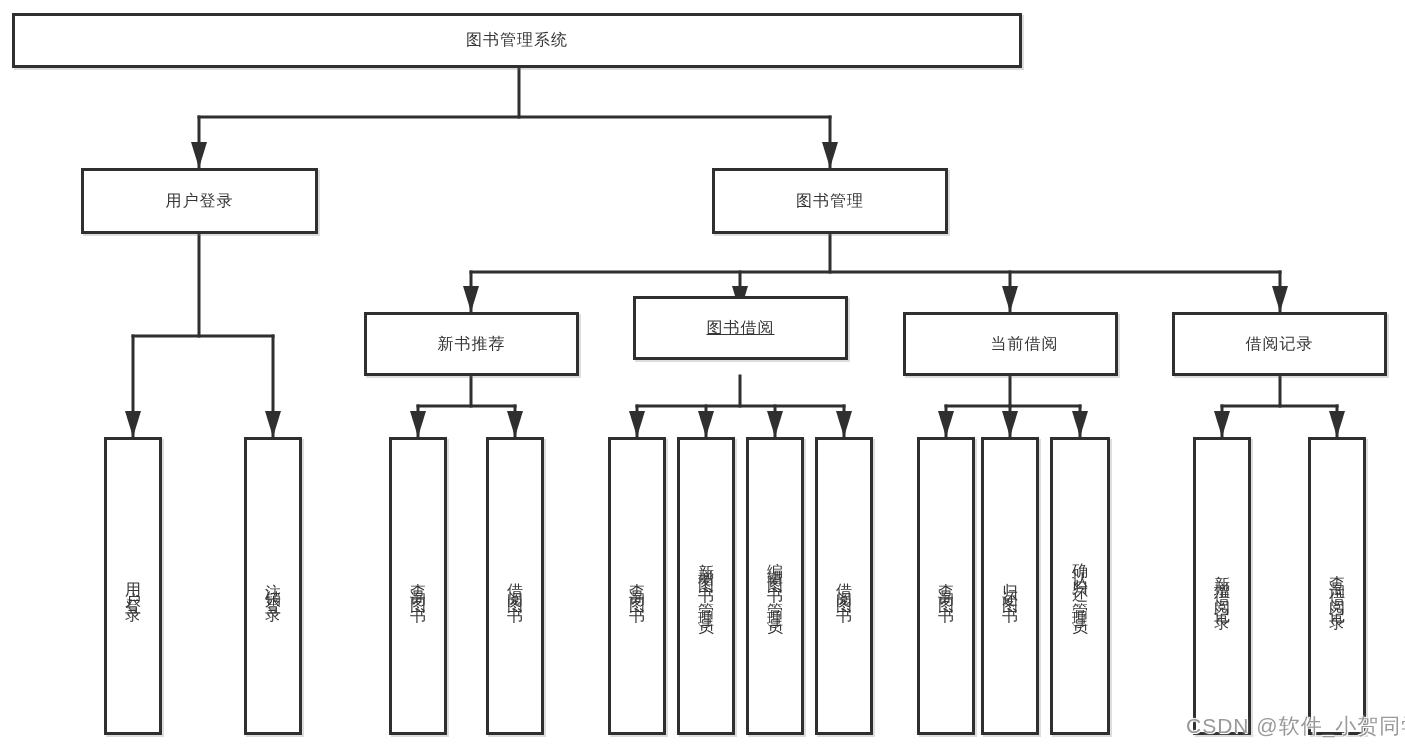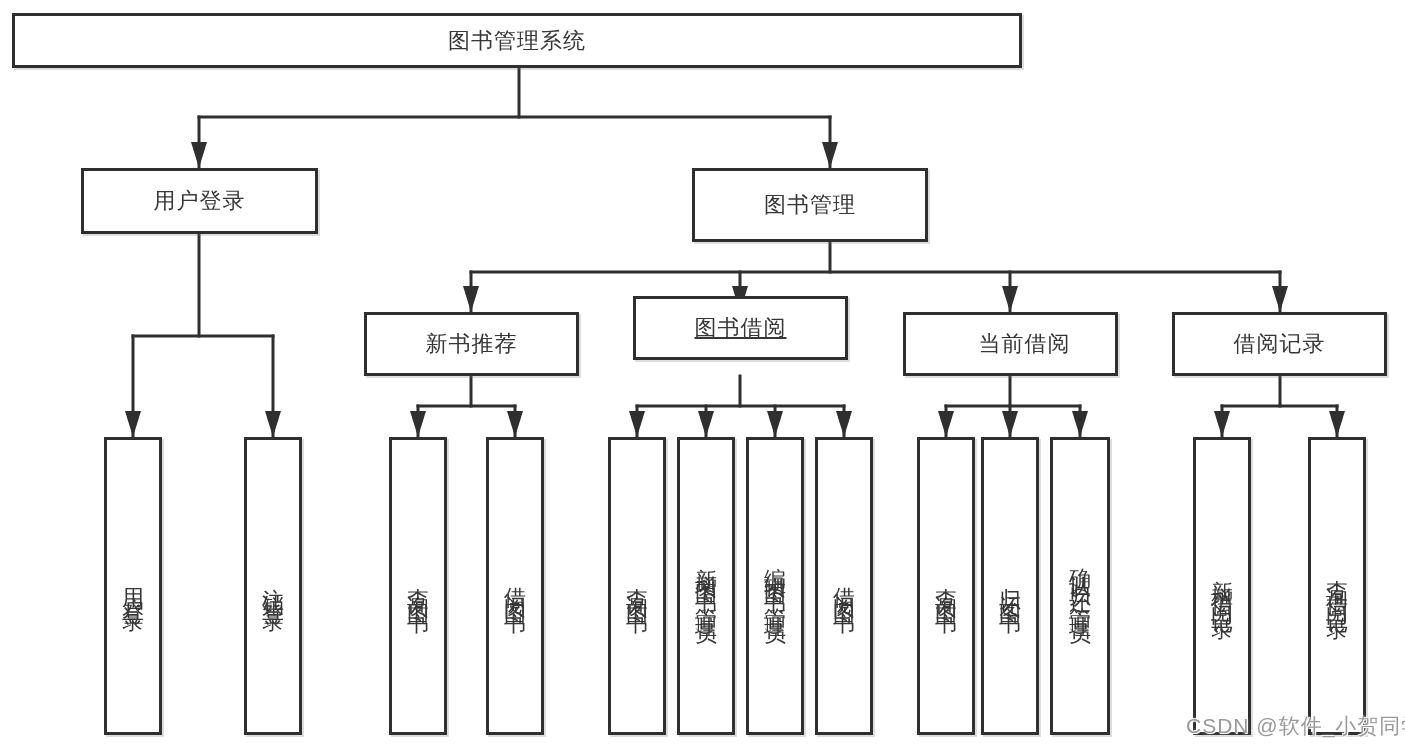--- a/index.html
+++ b/index.html
@@ -11,21 +11,21 @@
     font-family:"Liberation Sans", sans-serif;
     color:#333333;
     overflow:hidden;
   }
   svg.connectors { position:absolute; left:0; top:0; z-index:1; }
   .node {
     position:absolute;
     border:3px solid #2f2f2f;
     background:#ffffff;
     display:flex; align-items:center; justify-content:center;
-    font-size:22px;
+    font-size:16px;
     color:#363636;
     box-shadow:2px 2px 0 rgba(120,120,120,0.25);
     z-index:2;
     text-align:center;
     letter-spacing:1px;
   }
   .vnode span {
     writing-mode:vertical-rl;
     text-orientation:mixed;
     letter-spacing:8px;
@@ -98,21 +98,21 @@
     </g>
   </svg>
 
   <div class="node" style="left:12px; top:13px; width:1010px; height:55px;">
     <span>图书管理系统</span>
   </div>
 
   <div class="node" style="left:81px; top:168px; width:237px; height:66px;">
     <span>用户登录</span>
   </div>
-  <div class="node" style="left:692px; top:168px; width:236px; height:74px;text-align:right;">
+  <div class="node" style="left:712px; top:168px; width:236px; height:66px;text-align:right;">
     <span>图书管理</span>
   </div>
 
   <div class="node" style="left:364px; top:312px; width:215px; height:64px;">
     <span>新书推荐</span>
   </div>
   <div class="node" style="left:633px; top:296px; width:215px; height:64px;text-decoration:underline;">
     <span>图书借阅</span>
   </div>
   <div class="node" style="left:903px; top:312px; width:215px; height:64px;padding-left:28px;">

